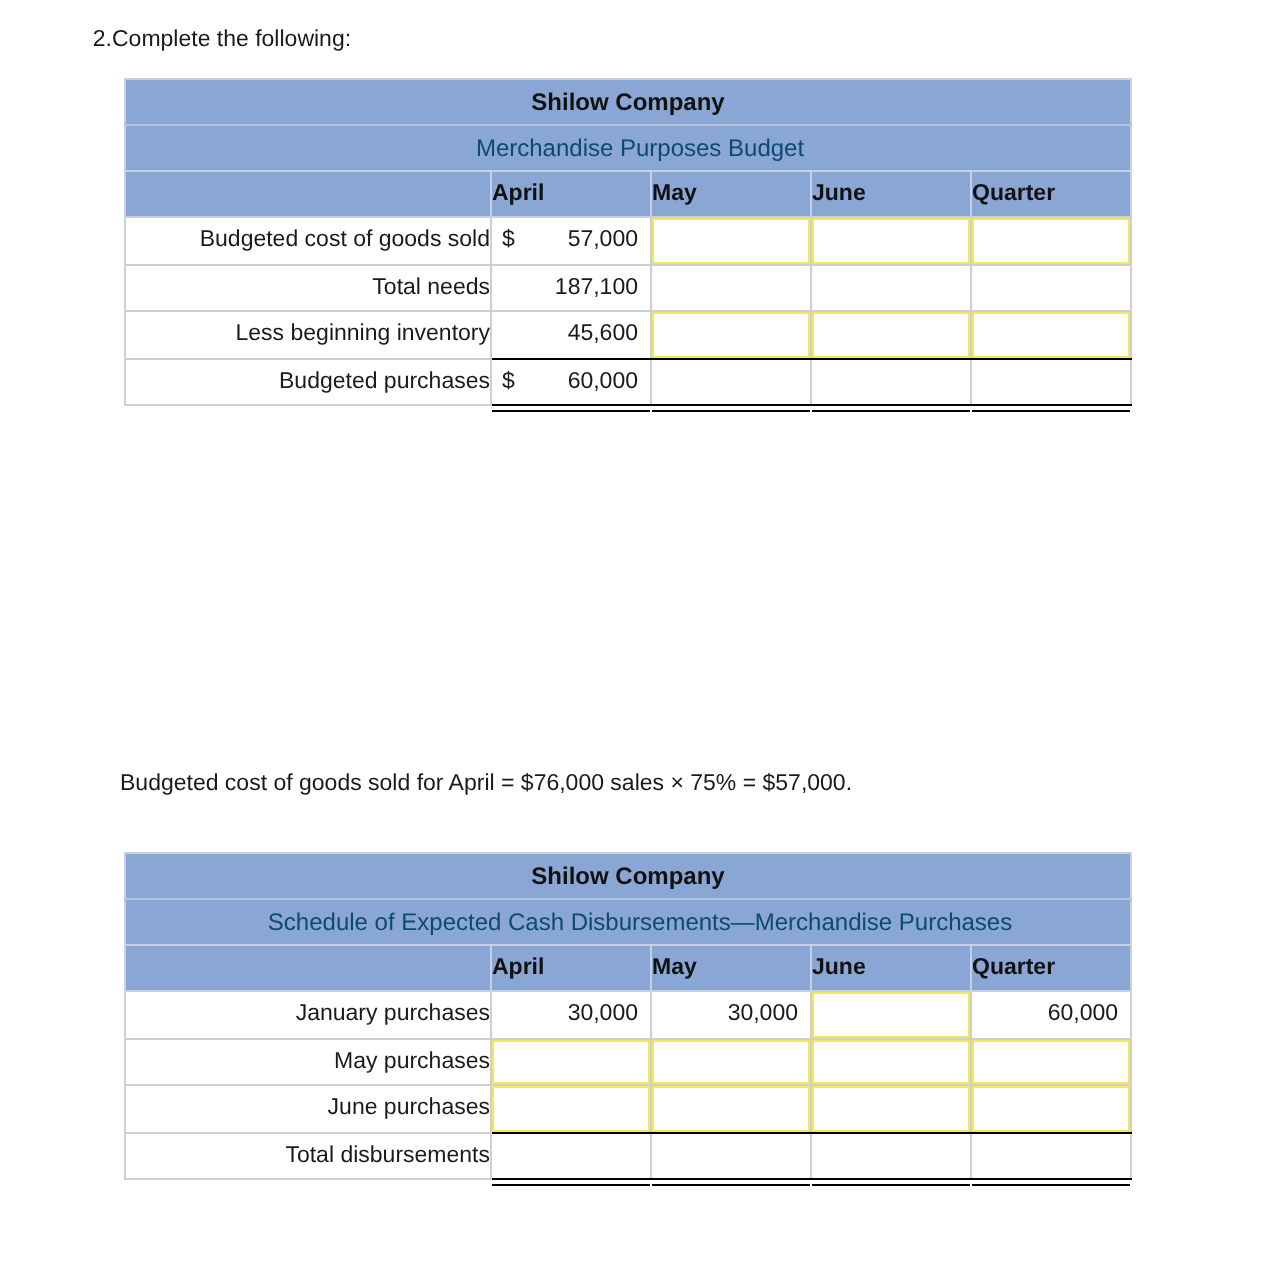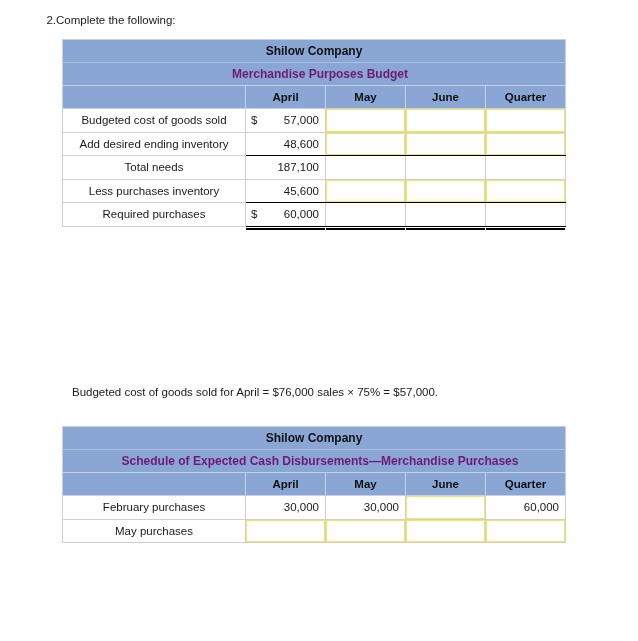--- a/index.html
+++ b/index.html
@@ -59,44 +59,44 @@
     color: #111111;
     font-weight: bold;
     font-size: 12px;
     text-align: center;
     height: 23px;
     border: 1px solid #c6d0e4;
     border-bottom: 1px solid #b3c1dd;
   }
   .tbl-subtitle-row th {
     background: #8aa6d4;
-    color: #701a75;
-    font-weight: bold;
+    color: #0c4a6e;
+    font-weight: normal;
     font-size: 12px;
     text-align: center;
     height: 23px;
     border: 1px solid #c6d0e4;
     padding-left: 12px;
   }
   .tbl-cols-row th {
     background: #8aa6d4;
     color: #111111;
     font-weight: bold;
     font-size: 11.5px;
-    text-align: center;
+    text-align: left;
     height: 23px;
     border: 1px solid #c6d0e4;
   }
   .tbl-cols-row th.col-blank {
     border-left: 1px solid #c6d0e4;
   }
 
   
   .row-label {
-    text-align: center;
+    text-align: right;
     padding-left: 6px;
     height: 23.5px;
     border: 1px solid #cfcfcf;
     white-space: nowrap;
     font-size: 11.5px;
   }
   .num-cell {
     height: 23.5px;
     border: 1px solid #cfcfcf;
     position: relative;
@@ -141,21 +141,21 @@
     position: absolute;
     left: 0; right: 0;
     bottom: -4px;
     height: 1.5px;
     background: #000000;
   }
 
   
   .explanation {
     position: absolute;
-    left: 72px;
+    left: 60px;
     font-size: 11.5px;
     line-height: 15px;
     white-space: nowrap;
   }
   .explanation div { white-space: nowrap; }
 </style>
 </head>
 <body>
 
 <div class="question-line">
@@ -199,73 +199,55 @@
           <div class="box"></div>
         </td>
       <td class="input-cell">
           <div class="box"></div>
         </td>
       <td class="input-cell">
           <div class="box"></div>
         </td>
     </tr>
 
-    <tr>
-      <td class="row-label">Add desired ending inventory</td>
-      <td class="num-cell rule-single">
-        <div class="cell-inner">
-          <span class="cur"></span>
-          <span class="amt">48,600</span>
-        </div>
-      </td>
-      <td class="input-cell rule-single">
-          <div class="box"></div>
-        </td>
-      <td class="input-cell rule-single">
-          <div class="box"></div>
-        </td>
-      <td class="input-cell rule-single">
-          <div class="box"></div>
-        </td>
-    </tr>
 
     <tr>
       <td class="row-label">Total needs</td>
       <td class="num-cell">
         <div class="cell-inner">
           <span class="cur"></span>
           <span class="amt">187,100</span>
         </div>
       </td>
       <td class="num-cell"></td>
       <td class="num-cell"></td>
       <td class="num-cell"></td>
     </tr>
 
     <tr>
-      <td class="row-label">Less purchases inventory</td>
+      <td class="row-label">Less beginning inventory</td>
       <td class="num-cell rule-single">
         <div class="cell-inner">
           <span class="cur"></span>
           <span class="amt">45,600</span>
         </div>
       </td>
       <td class="input-cell rule-single">
           <div class="box"></div>
         </td>
       <td class="input-cell rule-single">
           <div class="box"></div>
         </td>
       <td class="input-cell rule-single">
           <div class="box"></div>
         </td>
     </tr>
 
     <tr>
-      <td class="row-label">Required purchases</td>
+      <td class="row-label">Budgeted purchases</td>
       <td class="num-cell rule-single dbl-wrap">
         <div class="cell-inner">
           <span class="cur">$</span>
           <span class="amt">60,000</span>
         </div>
       </td>
       <td class="num-cell rule-single dbl-wrap"></td>
       <td class="num-cell rule-single dbl-wrap"></td>
       <td class="num-cell rule-single dbl-wrap"></td>
     </tr>
@@ -296,21 +278,21 @@
       <th>April</th>
       <th>May</th>
       <th>June</th>
       <th>Quarter</th>
     </tr>
   </thead>
   <tbody>
 
 
     <tr>
-      <td class="row-label">February purchases</td>
+      <td class="row-label">January purchases</td>
       <td class="num-cell">
         <div class="cell-inner">
           <span class="cur"></span>
           <span class="amt">30,000</span>
         </div>
       </td>
       <td class="num-cell">
         <div class="cell-inner">
           <span class="cur"></span>
           <span class="amt">30,000</span>
@@ -336,15 +318,37 @@
           <div class="box"></div>
         </td>
       <td class="input-cell">
           <div class="box"></div>
         </td>
       <td class="input-cell">
           <div class="box"></div>
         </td>
     </tr>
 
-
+    <tr>
+      <td class="row-label">June purchases</td>
+      <td class="input-cell rule-single">
+          <div class="box"></div>
+        </td>
+      <td class="input-cell rule-single">
+          <div class="box"></div>
+        </td>
+      <td class="input-cell rule-single">
+          <div class="box"></div>
+        </td>
+      <td class="input-cell rule-single">
+          <div class="box"></div>
+        </td>
+    </tr>
+
+    <tr>
+      <td class="row-label">Total disbursements</td>
+      <td class="num-cell rule-single dbl-wrap"></td>
+      <td class="num-cell rule-single dbl-wrap"></td>
+      <td class="num-cell rule-single dbl-wrap"></td>
+      <td class="num-cell rule-single dbl-wrap"></td>
+    </tr>
   </tbody>
 </table>
 
 </body></html>

